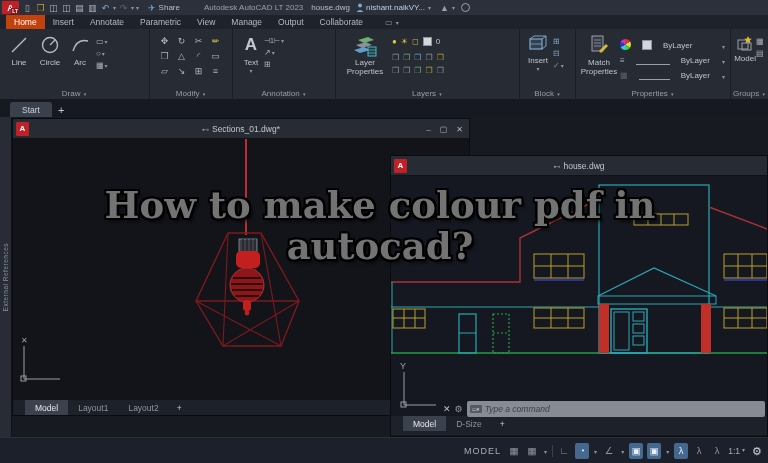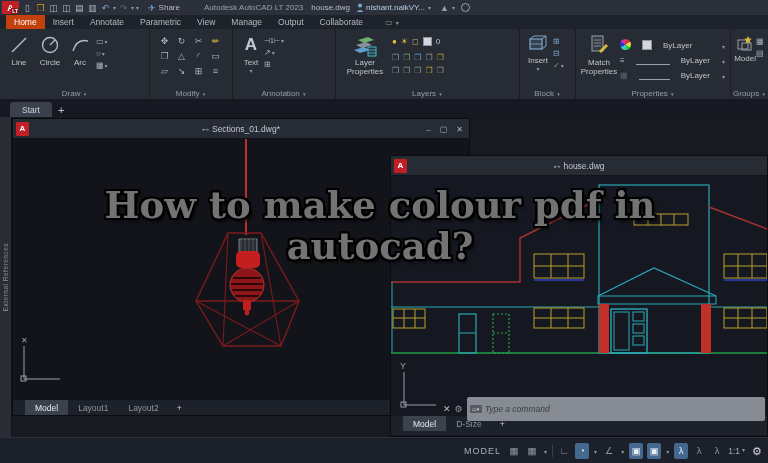--- a/index.html
+++ b/index.html
@@ -76,21 +76,21 @@
 
   .mtabs { height:15px; background:#1d212a; display:flex; align-items:stretch; padding-left:12px; font-size:8.5px; }
   .mtab { padding:0 10px; display:flex; align-items:center; color:#8f959e; }
   .mtab.active { background:#3b414d; color:#e6e9ee; }
   .mtab-plus { padding:0 8px; color:#c9cdd4; display:flex; align-items:center; }
   #house-tabs { height:19px; align-items:flex-start; }
   #house-tabs .mtab, #house-tabs .mtab-plus { height:15px; }
 
   #cmdrow { position:absolute; left:52px; right:2px; top:226px; height:14px; display:flex; align-items:center; gap:4px; z-index:5; }
   #cmdrow .cico { color:#b9bec6; font-size:9px; }
-  #cmdbar { flex:1; height:24px; background:#878c94; border-radius:2px; display:flex; align-items:center; padding:0 3px; gap:3px; }
+  #cmdbar { flex:1; height:16px; background:#878c94; border-radius:2px; display:flex; align-items:center; padding:0 3px; gap:3px; }
   #cmd-chip { width:12px; height:8px; background:#565b63; color:#d0d4da; font-size:5px; line-height:8px; text-align:center; border-radius:1px; }
   #cmd-input { flex:1; background:transparent; border:none; outline:none; font-style:italic;
                font-size:8.5px; color:#2f333a; font-family:"Liberation Sans",sans-serif; }
   #cmd-input::placeholder { color:#3a3e45; font-style:italic; }
 
   
   #overlay-text { position:absolute; left:0; top:68px; width:760px; text-align:center; z-index:50;
                   font-family:"DejaVu Serif", serif; font-weight:bold; color:#737373; font-size:37px; line-height:41px;
                   text-shadow:-2px -2px 0 #000, 2px -2px 0 #000, -2px 2px 0 #000, 2px 2px 0 #000,
                               -2px 0 0 #000, 2px 0 0 #000, 0 -2px 0 #000, 0 2px 0 #000, 3px 4px 3px rgba(0,0,0,.55); }

